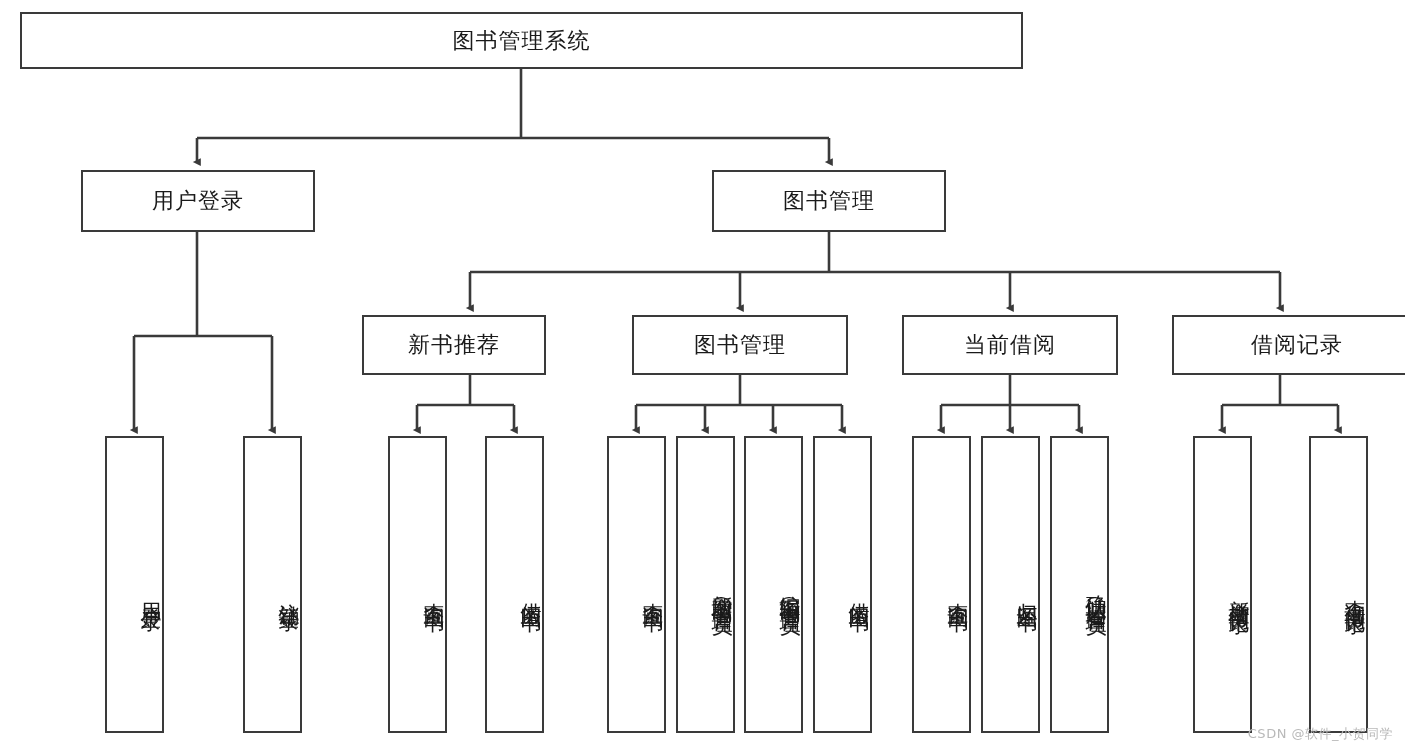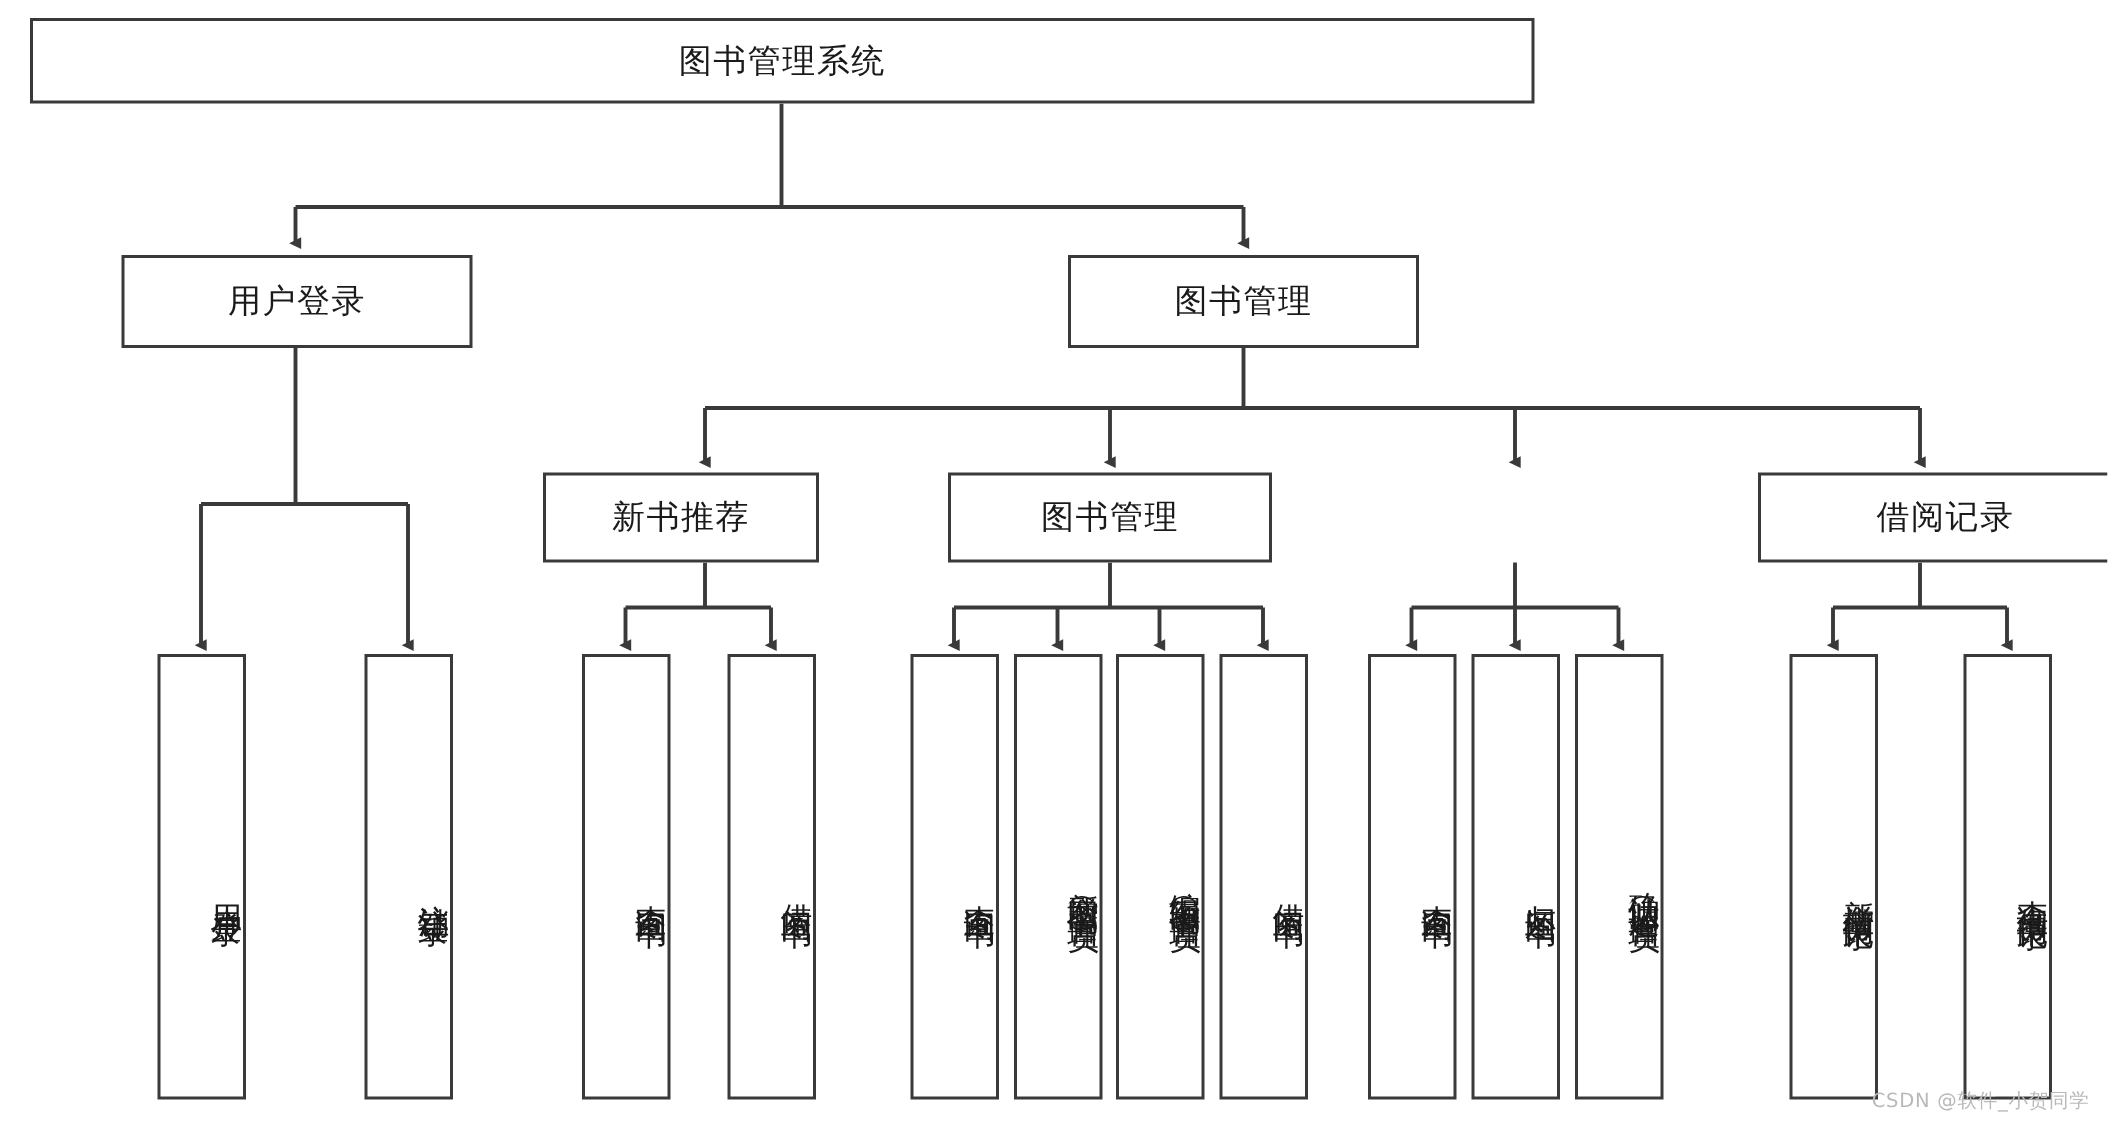--- a/index.html
+++ b/index.html
@@ -128,20 +128,23 @@
   <div class="node horiz" style="left:712px; top:170px; width:234px; height:62px;">
     <span>图书管理</span>
   </div>
 
   <div class="node horiz" style="left:362px; top:315px; width:184px; height:60px;">
     <span>新书推荐</span>
   </div>
   <div class="node horiz" style="left:632px; top:315px; width:216px; height:60px;">
     <span>图书管理</span>
   </div>
+  <div class="node horiz" style="left:902px; top:315px; width:216px; height:60px;">
+    <span>当前借阅</span>
+  </div>
   <div class="node horiz" style="left:1172px; top:315px; width:250px; height:60px;">
     <span>借阅记录</span>
   </div>
 
   <div class="node vert" style="left:105px; top:436px; width:59px; height:297px;">
     <span class="vlabel">用户登录</span>
   </div>
   <div class="node vert" style="left:243px; top:436px; width:59px; height:297px;">
     <span class="vlabel">注销登录</span>
   </div>

